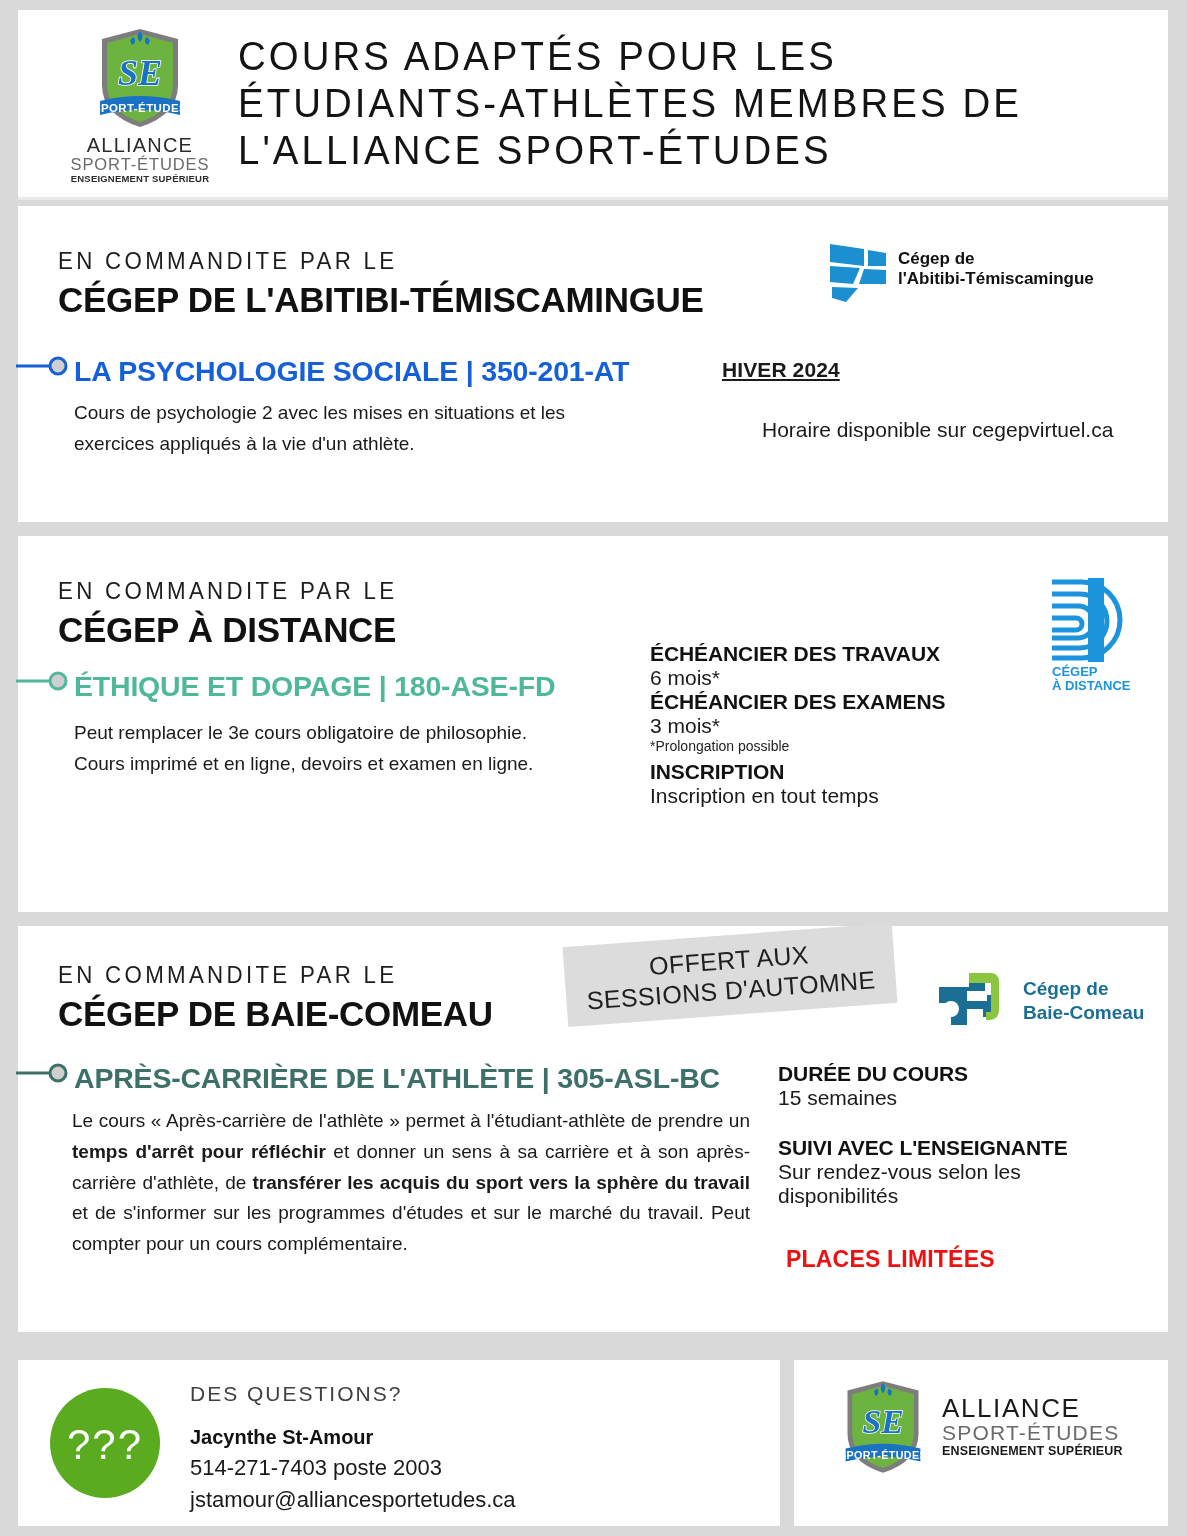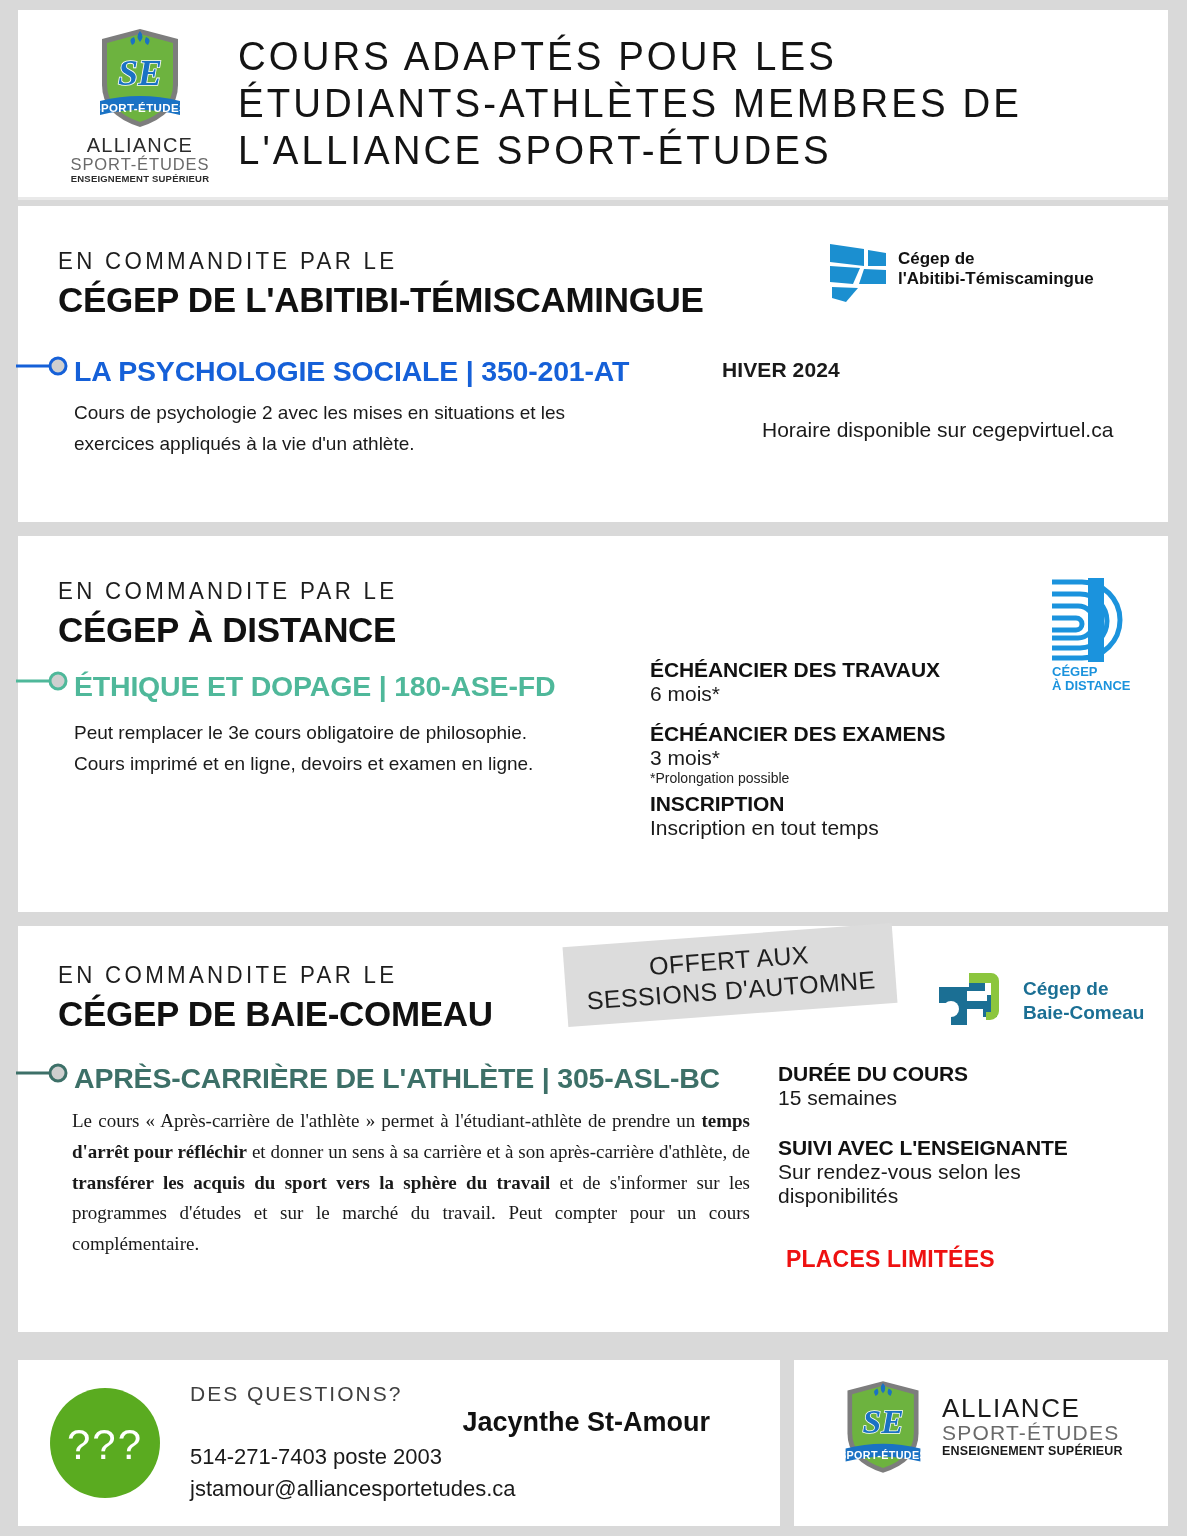--- a/index.html
+++ b/index.html
@@ -99,35 +99,35 @@
     font-size: 21px; font-weight: 400; color: #1a1a1a;
   }
   .meta-note { font-size: 14px; font-weight: 400; color: #222; }
 
   
   #sec1-sponsor { position: absolute; left: 58px; top: 248px; }
   #sec1-course-row { position: absolute; left: 16px; top: 355px; }
   #sec1-desc { position: absolute; left: 74px; top: 398px; width: 560px; }
   #cegepat-logo { position: absolute; left: 820px; top: 240px; width: 280px; height: 64px; }
   #sec1-right { position: absolute; left: 722px; top: 358px; width: 400px; }
-  #sec1-session { font-size: 21px; font-weight: 700; letter-spacing: 0.1px; }
+  #sec1-session { font-size: 21px; font-weight: 700; letter-spacing: 0.1px; text-decoration: underline; }
   #sec1-schedule { font-size: 21px; font-weight: 400; margin-top: 36px; margin-left: 40px; }
 
   
   #sec2-sponsor { position: absolute; left: 58px; top: 578px; }
   #sec2-course-row { position: absolute; left: 16px; top: 670px; }
   #sec2-desc { position: absolute; left: 74px; top: 718px; width: 560px; }
   #cad-logo { position: absolute; left: 1040px; top: 570px; width: 110px; height: 125px; }
   #sec2-right { position: absolute; left: 650px; top: 642px; width: 380px; }
-  #sec2-right .meta-head { margin-top: 16px; }
+  #sec2-right .meta-head { margin-top: 0; }
 
   
   #sec3-sponsor { position: absolute; left: 58px; top: 962px; }
   #sec3-course-row { position: absolute; left: 16px; top: 1062px; }
-  #sec3-desc { position: absolute; left: 72px; top: 1106px; width: 678px; text-align: justify; font-family: Liberation Serif, serif; }
+  #sec3-desc { position: absolute; left: 72px; top: 1106px; width: 678px; text-align: justify; }
   #offert-badge {
     position: absolute; left: 565px; top: 935px; width: 330px; height: 80px;
     background: #dcdcdc; transform: rotate(-4.2deg);
     display: flex; align-items: center; justify-content: center;
   }
   #offert-badge .txt {
     font-size: 25px; letter-spacing: 0.4px; color: #1f1f1f; text-align: center;
     line-height: 1.22; font-weight: 400;
   }
   #bc-logo { position: absolute; left: 925px; top: 965px; width: 230px; height: 70px; }
@@ -147,21 +147,21 @@
     color: #ffffff; font-size: 42px; letter-spacing: 2px;
     font-weight: 400; line-height: 1;
     -webkit-text-stroke: 0px;
     transform: translateY(2px);
   }
   #footer-contact { position: absolute; left: 190px; top: 1382px; width: 520px; }
   #footer-contact .q-label {
     font-size: 21px; letter-spacing: 2px; color: #404040; font-weight: 400;
   }
   #footer-contact .q-name {
-    font-size: 27px; font-weight: 700; margin-top: 1px; color: #111; text-align: right;
+    font-size: 20px; font-weight: 700; margin-top: 20px; color: #111;
   }
   #footer-contact .q-line {
     font-size: 22px; font-weight: 400; margin-top: 6px; color: #1a1a1a;
   }
   #footer-logo-wrap {
     position: absolute; left: 840px; top: 1375px;
     display: flex; align-items: center;
   }
   #footer-logo-wrap .shield { width: 86px; height: 102px; }
   #footer-logo-text { margin-left: 16px; line-height: 1.08; }

